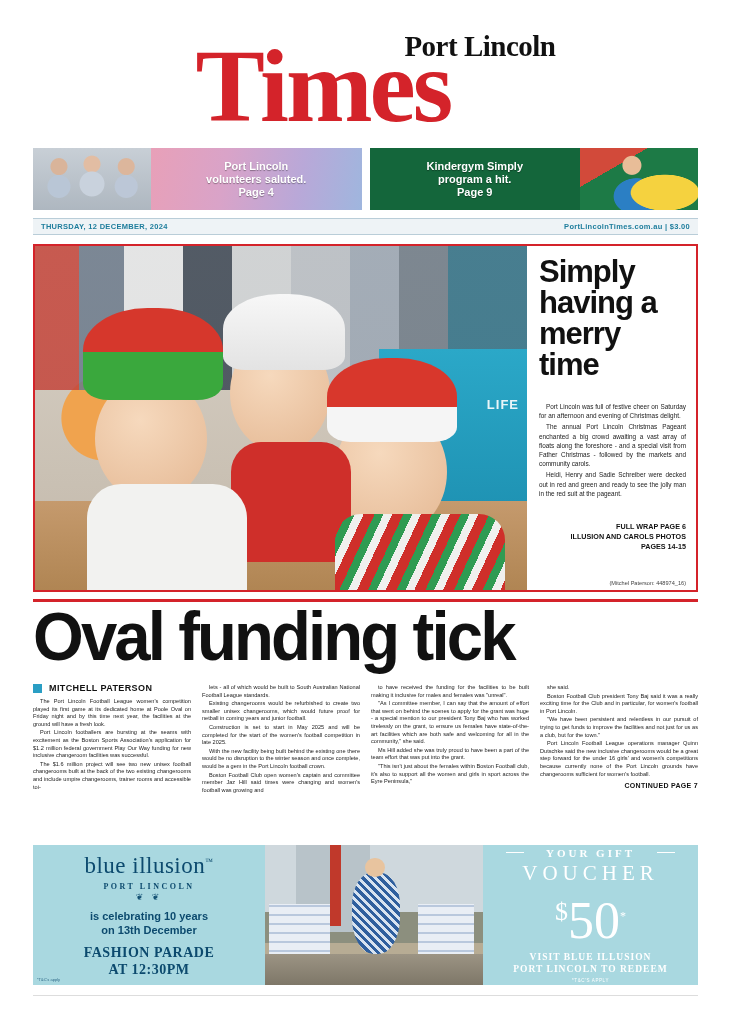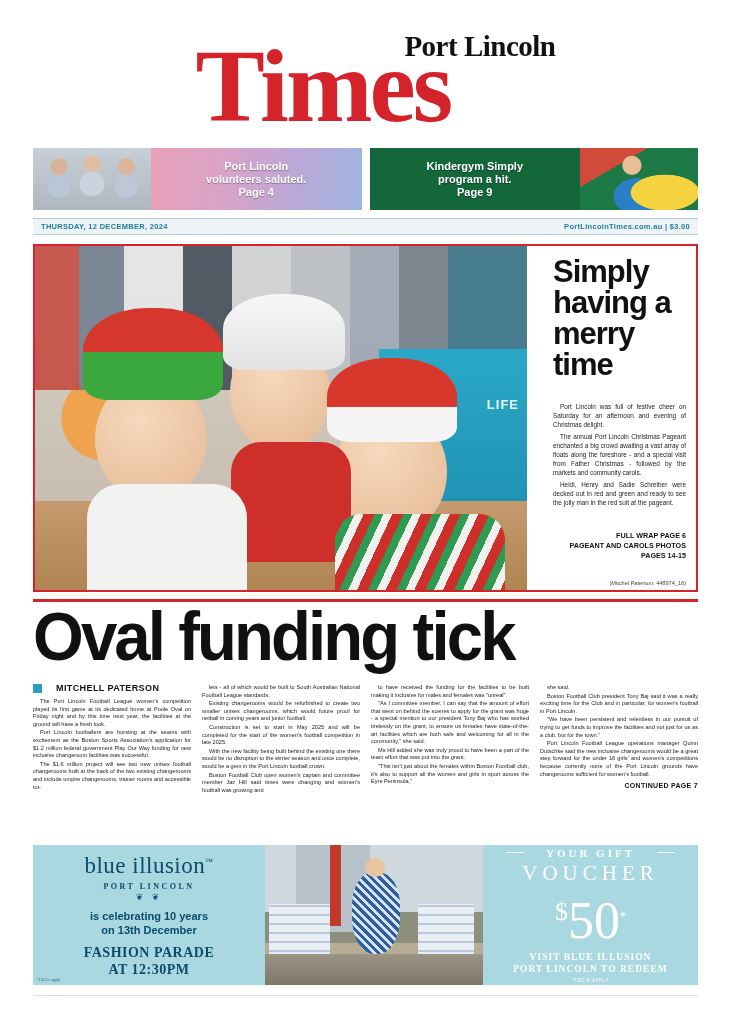--- a/index.html
+++ b/index.html
@@ -105,21 +105,21 @@
   .board-txt {
     position: absolute; right: 8px; top: 44%; color: #fff;
     font-weight: bold; font-size: 13px; opacity: .9; letter-spacing: 1px;
   }
   .ground {
     position: absolute; left: 0; bottom: 0; width: 100%; height: 26%;
     background: linear-gradient(#c59a6d, #b08553);
   }
 
   .lead-side {
-    flex: 1; padding: 10px 10px 6px 26px; position: relative;
+    flex: 1; padding: 10px 10px 6px 12px; position: relative;
     display: flex; flex-direction: column; gap: 12px;
   }
   .lead-head {
     font-weight: bold; font-size: 31px; line-height: 31px;
     letter-spacing: -1px; color: #111; margin-bottom: 10px;
   }
   .lead-body { font-size: 6.4px; line-height: 9.2px; color: #222; text-align: justify; }
   .lead-body p { text-indent: 7px; margin-bottom: 2px; }
   .lead-refs {
     margin-top: 10px; text-align: right; font-weight: bold;
@@ -142,21 +142,21 @@
     transform: scaleX(.96); transform-origin: left center;
   }
 
   
   .article {
     position: absolute; left: 33px; top: 684px; width: 665px; height: 148px;
     display: flex; gap: 11px;
   }
   .col { flex: 1; font-size: 5.6px; line-height: 7.6px; color: #222; text-align: justify; }
   .col p { text-indent: 7px; margin-bottom: 1px; }
-  .byline { display: flex; align-items: center; gap: 14px; margin-bottom: 5px; }
+  .byline { display: flex; align-items: center; gap: 7px; margin-bottom: 5px; }
   .byline-mark { width: 9px; height: 9px; background: #2a9ec4; flex: none; }
   .byline-name { font-weight: bold; font-size: 9px; letter-spacing: .4px; color: #111; }
   .continued {
     text-align: right; font-weight: bold; font-size: 7px;
     letter-spacing: .3px; margin-top: 4px; color: #111;
   }
 
   
   .ad {
     position: absolute; left: 33px; top: 845px; width: 665px; height: 140px;
@@ -305,21 +305,21 @@
 
     <div class="lead-side">
       <div class="lead-head">Simply having a merry time</div>
       <div class="lead-body">
         <p>Port Lincoln was full of festive cheer on Saturday for an afternoon and evening of Christmas delight.</p>
         <p>The annual Port Lincoln Christmas Pageant enchanted a big crowd awaiting a vast array of floats along the foreshore - and a special visit from Father Christmas - followed by the markets and community carols.</p>
         <p>Heidi, Henry and Sadie Schreiber were decked out in red and green and ready to see the jolly man in the red suit at the pageant.</p>
       </div>
       <div class="lead-refs">
         <div>FULL WRAP PAGE 6</div>
-        <div>PAGEANT AND CAROLS PHOTOS</div>
+        <div>ILLUSION AND CAROLS PHOTOS</div>
         <div>PAGES 14-15</div>
       </div>
       <div class="lead-credit">(Mitchel Paterson: 448974_16)</div>
     </div>
 
   </div>
 
   <div class="bigline"></div>
   <div class="bighead">Oval funding tick</div>
 

